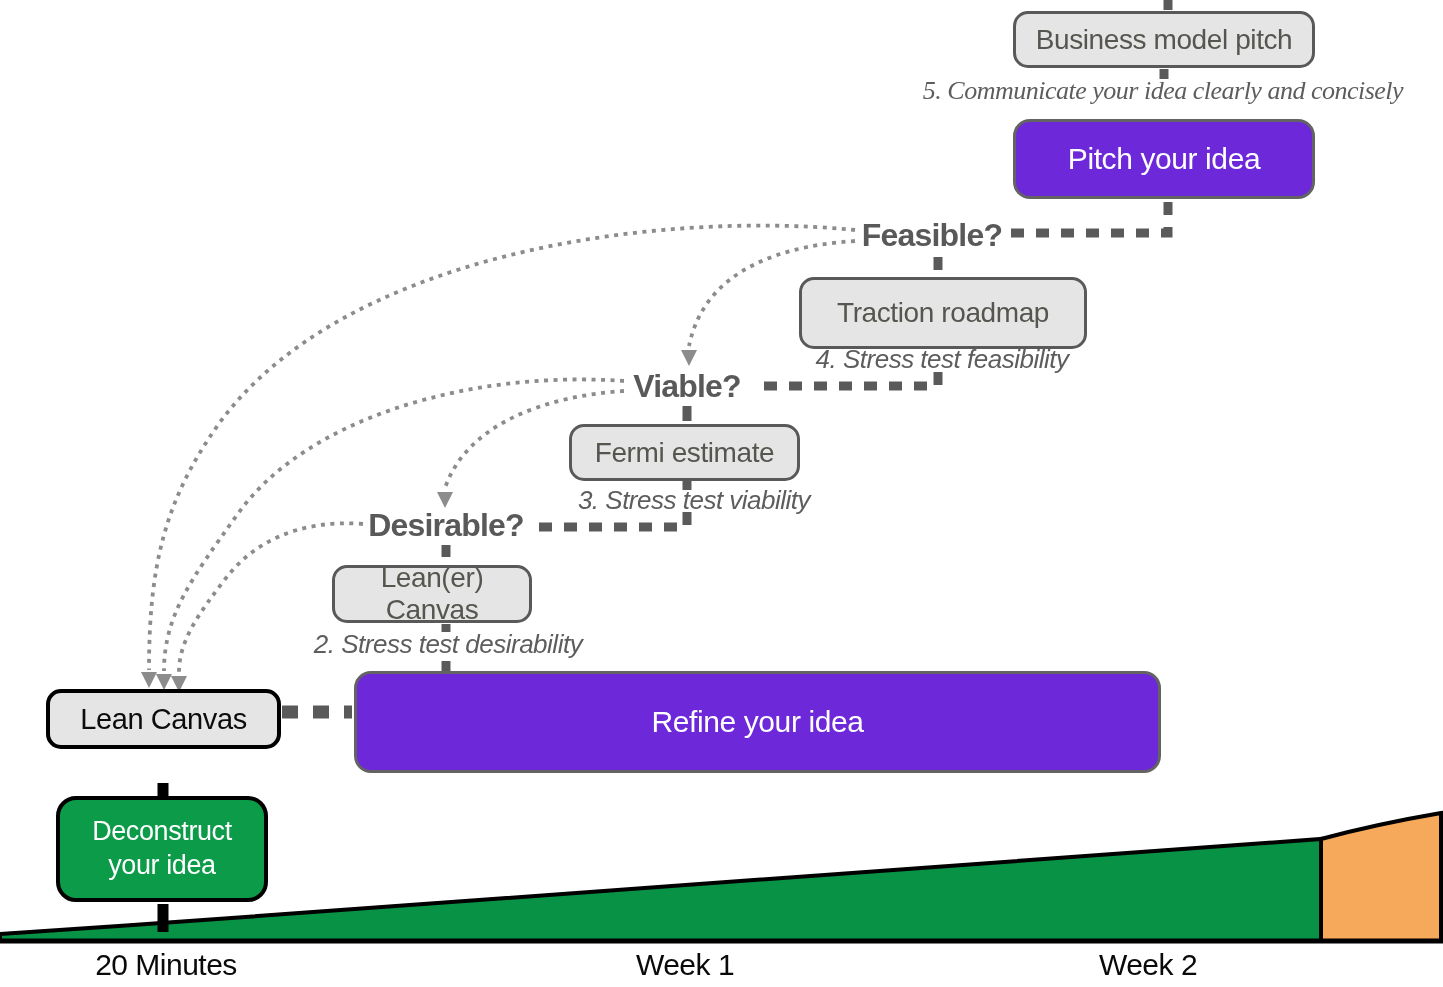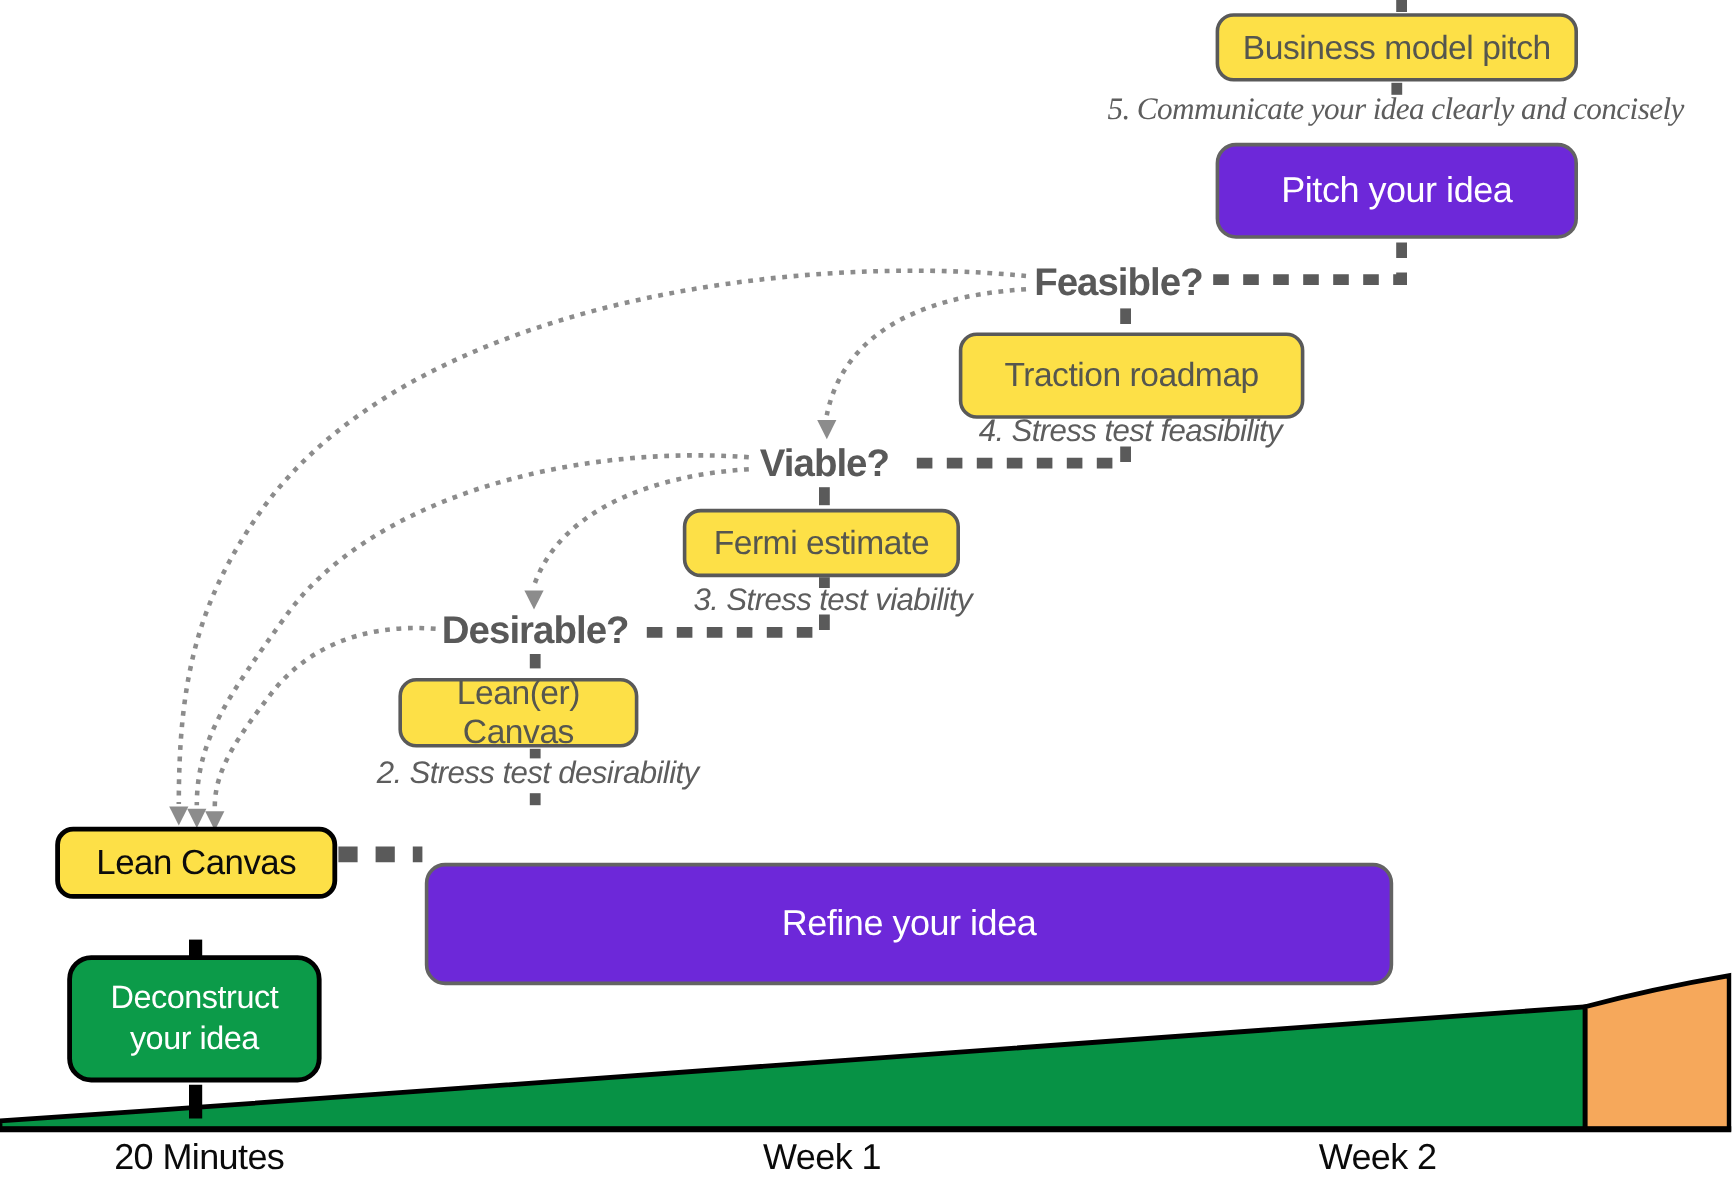--- a/index.html
+++ b/index.html
@@ -21,21 +21,21 @@
   .box {
     position: absolute;
     display: flex;
     align-items: center;
     justify-content: center;
     text-align: center;
     z-index: 2;
     letter-spacing: -0.4px;
   }
   .cream {
-    background: #fde047;
+    background: #e5e5e5;
     border: 3.5px solid #595959;
     border-radius: 15px;
     color: #55564F;
     font-size: 28px;
   }
   .greenbox {
     background: #6d28d9;
     border: 3.5px solid #636363;
     border-radius: 17px;
     color: #ffffff;
@@ -148,21 +148,21 @@
   </div>
 
   <div class="box cream" style="left:332px; top:565px; width:200px; height:58px;">
     <span>Lean(er) Canvas</span>
   </div>
 
   <div class="box cream" style="left:46px; top:689px; width:235px; height:60px; border:4.5px solid #000; color:#0c0c0c; font-size:29px;">
     <span>Lean Canvas</span>
   </div>
 
-  <div class="box greenbox" style="left:354px; top:671px; width:807px; height:102px;margin-top:48px;">
+  <div class="box greenbox" style="left:354px; top:671px; width:807px; height:102px;">
     <span>Refine your idea</span>
   </div>
 
   <div class="box darkgreen" style="left:56px; top:796px; width:212px; height:106px;">
     <span>Deconstruct</span>
     <span>your idea</span>
   </div>
 
   <div class="q-label" style="left:932px; top:235px;">Feasible?</div>
   <div class="q-label" style="left:687px; top:386px;">Viable?</div>

